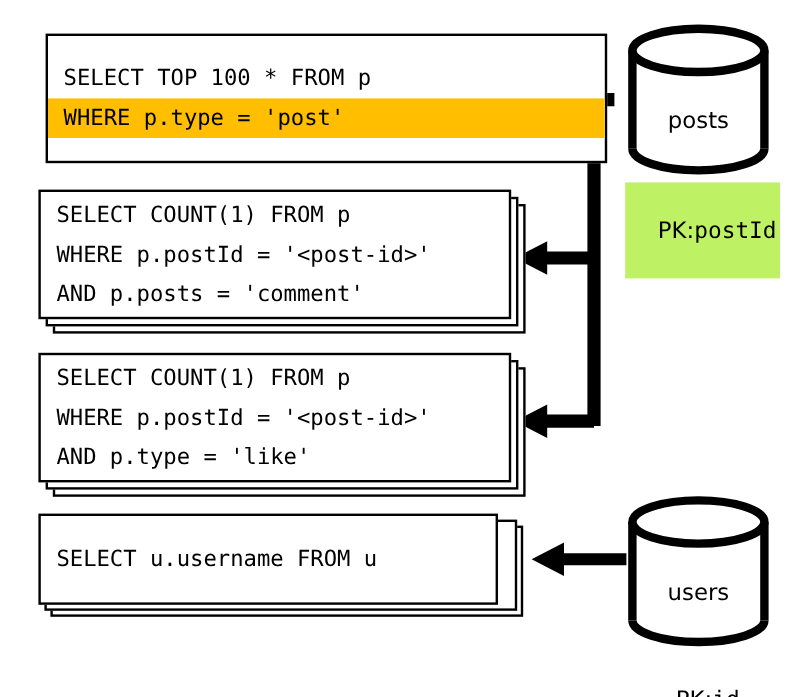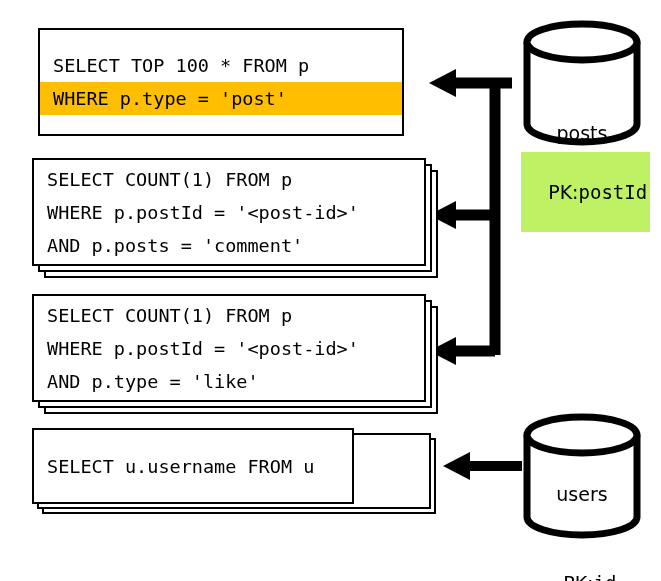--- a/index.html
+++ b/index.html
@@ -115,21 +115,21 @@
       <path d="M 495 351 L 448 351" stroke="#000" stroke-width="11" fill="none"></path>
       <polygon points="429,351 456,337 456,365" fill="#000"></polygon>
     </g>
     <g>
       <path d="M 522 466 L 464 466" stroke="#000" stroke-width="10" fill="none"></path>
       <polygon points="443,466 470,452 470,480" fill="#000"></polygon>
     </g>
   </svg>
 
   <div class="card-stack" style="left:38px; top:28px; width:400px; height:114px;">
-    <div class="card" style="width:366px; height:108px;">
+    <div class="card" style="width:468px; height:108px;">
       <div class="code-line">SELECT TOP 100 * FROM p</div>
       <div class="code-line hl">WHERE p.type = 'post'</div>
     </div>
   </div>
 
   <div class="card-stack" style="left:32px; top:158px; width:410px; height:124px;">
     <div class="card-shadow" style="left:12px; top:12px; width:394px; height:108px;"></div>
     <div class="card-shadow" style="left:6px; top:6px; width:394px; height:108px;"></div>
     <div class="card" style="width:394px; height:108px;">
       <div class="code-line">SELECT COUNT(1) FROM p</div>
@@ -144,33 +144,33 @@
     <div class="card" style="width:394px; height:108px;">
       <div class="code-line">SELECT COUNT(1) FROM p</div>
       <div class="code-line">WHERE p.postId = '&lt;post-id&gt;'</div>
       <div class="code-line">AND p.type = 'like'</div>
     </div>
   </div>
 
   <div class="card-stack" style="left:32px; top:428px; width:410px; height:92px;">
     <div class="card-shadow" style="left:10px; top:10px; width:394px; height:76px;"></div>
     <div class="card-shadow" style="left:5px; top:5px; width:394px; height:76px;"></div>
-    <div class="card" style="width:322px; height:76px;">
+    <div class="card" style="width:383px; height:76px;">
       <div class="code-line">SELECT u.username FROM u</div>
     </div>
   </div>
 
   <div class="cylinder" style="left:521px; top:18px; width:122px; height:130px;">
     <svg width="122" height="130" viewBox="0 0 122 130" xmlns="http://www.w3.org/2000/svg">
       <path d="M 6 24 L 6 106" stroke="#000" stroke-width="7" fill="none"></path>
       <path d="M 116 24 L 116 106" stroke="#000" stroke-width="7" fill="none"></path>
       <ellipse cx="61" cy="24" rx="55" ry="18" fill="#ffffff" stroke="#000" stroke-width="7"></ellipse>
       <path d="M 6 106 A 55 18 0 0 0 116 106" fill="none" stroke="#000" stroke-width="7"></path>
     </svg>
-    <div class="cyl-label" style="top:72px;margin-top:32px;">posts</div>
+    <div class="cyl-label" style="top:72px;">posts</div>
   </div>
   <div class="pk-label hl" style="left:521px; top:152px;">
     <span class="pk-key">PK:</span><span class="pk-val">postId</span>
   </div>
 
   <div class="cylinder" style="left:521px; top:411px; width:122px; height:130px;">
     <svg width="122" height="130" viewBox="0 0 122 130" xmlns="http://www.w3.org/2000/svg">
       <path d="M 6 24 L 6 106" stroke="#000" stroke-width="7" fill="none"></path>
       <path d="M 116 24 L 116 106" stroke="#000" stroke-width="7" fill="none"></path>
       <ellipse cx="61" cy="24" rx="55" ry="18" fill="#ffffff" stroke="#000" stroke-width="7"></ellipse>

